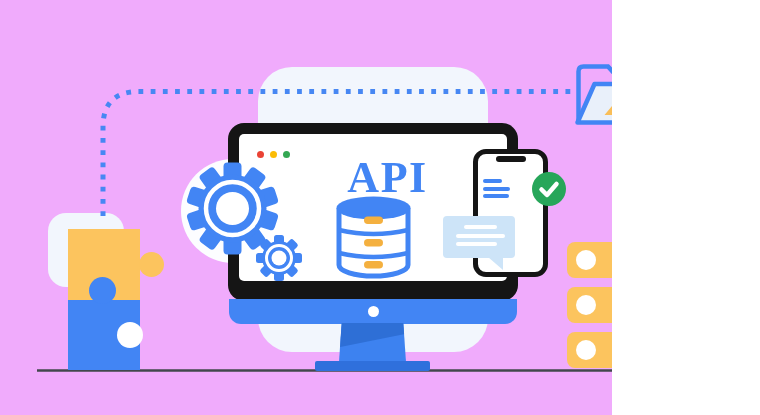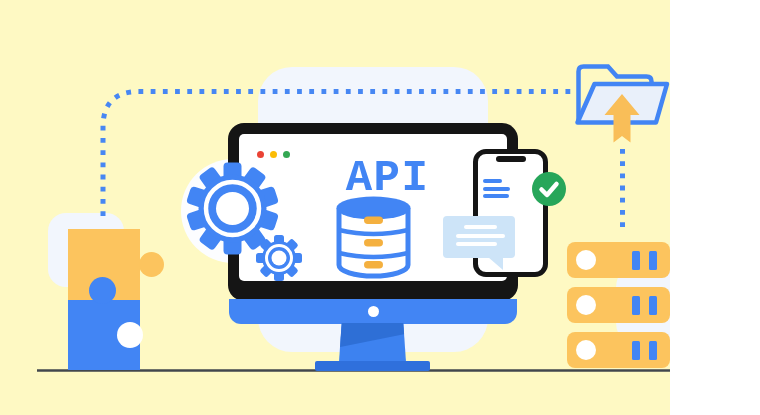--- a/index.html
+++ b/index.html
@@ -1,19 +1,19 @@
 <!DOCTYPE html>
 <html><head>
 <meta charset="utf-8">
 <style>
   html,body{margin:0;padding:0;}
   .scene{
-    position:relative; width:670px; height:415px; overflow:hidden;
-    background:#fef9c3;
-    font-family:Liberation Mono, monospace;
+    position:relative; width:612px; height:415px; overflow:hidden;
+    background:#f0abfc;
+    font-family:Liberation Serif, serif;
   }
   .abs{position:absolute;}
   
   .blob{position:absolute; background:#F2F6FD; }
   .blob.monitor-blob{left:258px; top:67px; width:230px; height:285px; border-radius:34px;}
   .blob.puzzle-blob{left:48px; top:213px; width:76px; height:74px; border-radius:18px;}
   .blob.servers-blob{left:616px; top:258px; width:102px; height:94px; border-radius:30px;}
   
   svg.layer{position:absolute; left:0; top:0;}
   

